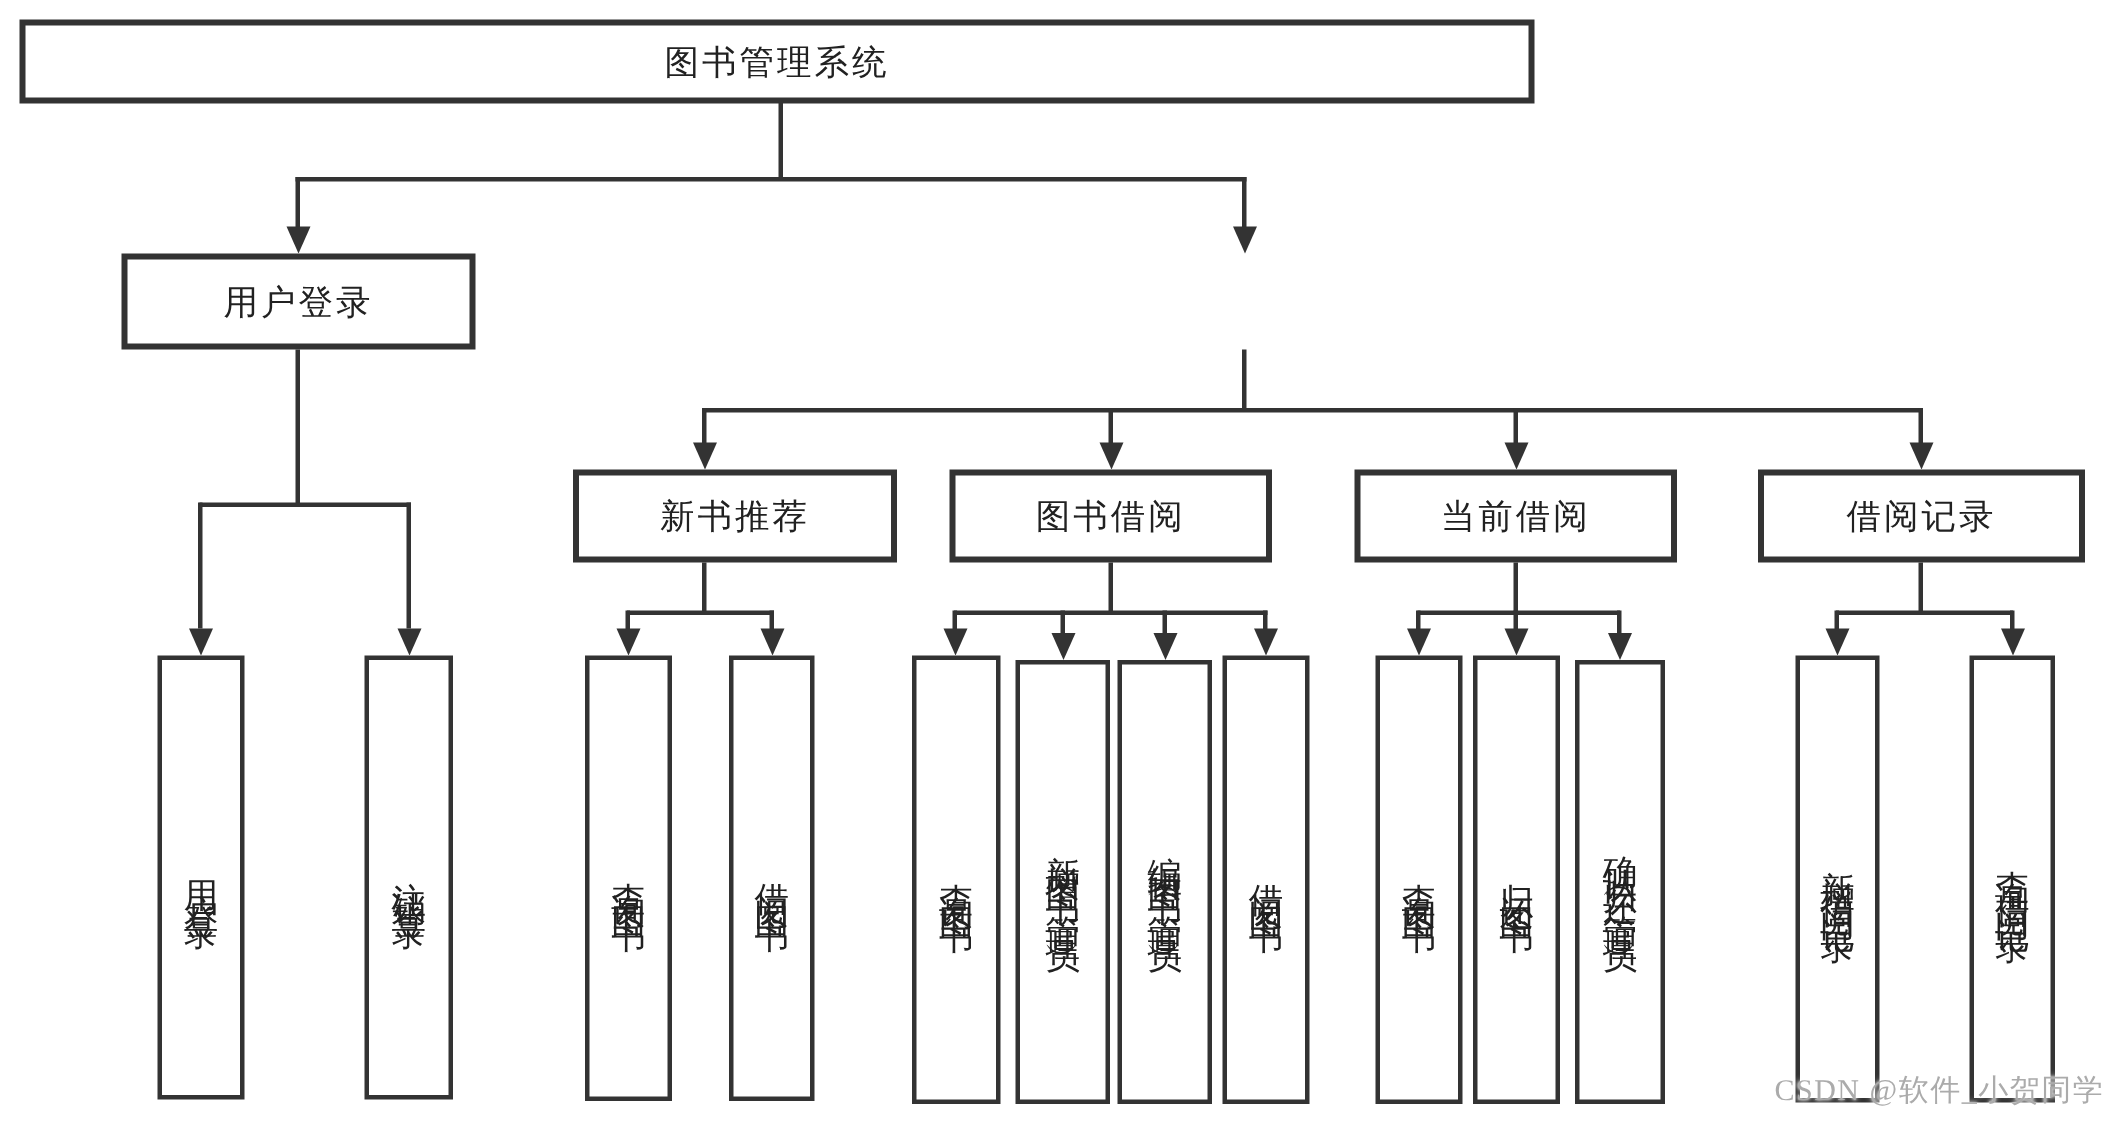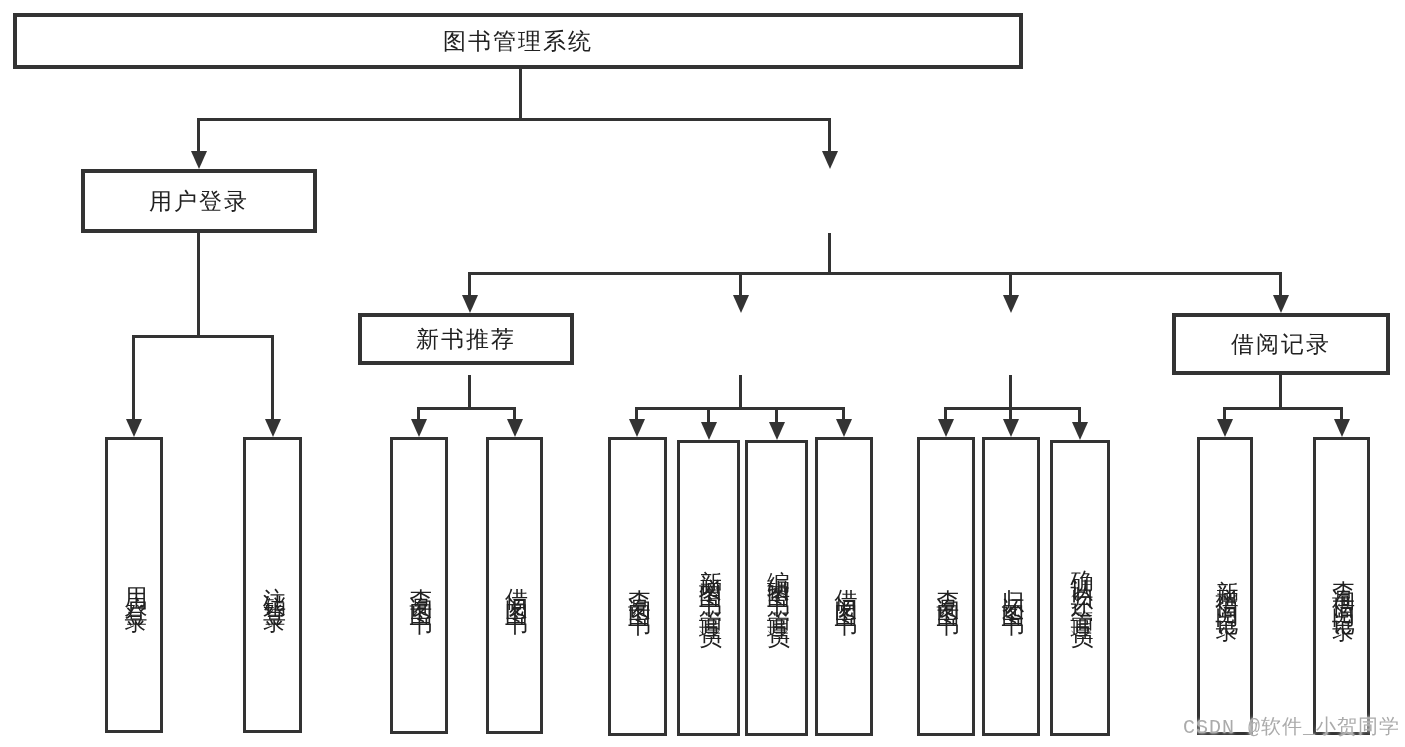--- a/index.html
+++ b/index.html
@@ -1,21 +1,21 @@
 <!DOCTYPE html>
 <html><head>
 <meta charset="utf-8">
 <style>
   html, body { margin: 0; padding: 0; background: #ffffff; }
   #canvas {
     position: relative;
     width: 1405px;
     height: 747px;
     background: #ffffff;
-    font-family: Liberation Mono, monospace;
+    font-family: Liberation Serif, serif;
     overflow: hidden;
   }
   .box {
     position: absolute;
     box-sizing: border-box;
     border: 4px solid #333333;
     background: #ffffff;
     display: flex;
     align-items: center;
     justify-content: center;
@@ -81,21 +81,23 @@
   <div class="hline" style="left:469px;top:272px;width:813px;height:3px"></div>
   <div class="vline" style="left:468px;top:272px;width:3px;height:24px"></div>
   <div class="ahead" style="left:462px;top:295px"></div>
   <div class="vline" style="left:739px;top:272px;width:3px;height:24px"></div>
   <div class="ahead" style="left:733px;top:295px"></div>
   <div class="vline" style="left:1009px;top:272px;width:3px;height:24px"></div>
   <div class="ahead" style="left:1003px;top:295px"></div>
   <div class="vline" style="left:1279px;top:272px;width:3px;height:24px"></div>
   <div class="ahead" style="left:1273px;top:295px"></div>
 
-  <div class="box" style="left:358px;top:313px;width:216px;height:52px">新书推荐</div>
+  <div class="box" style="left:382px;top:313px;width:216px;height:62px">新书推荐</div>
+  <div class="box" style="left:633px;top:313px;width:215px;height:62px">图书借阅</div>
+  <div class="box" style="left:903px;top:313px;width:215px;height:62px">当前借阅</div>
   <div class="box" style="left:1172px;top:313px;width:218px;height:62px">借阅记录</div>
 
   <div class="vline" style="left:468px;top:375px;width:3px;height:34px"></div>
   <div class="hline" style="left:418px;top:407px;width:98px;height:3px"></div>
   <div class="vline" style="left:417px;top:407px;width:3px;height:14px"></div>
   <div class="ahead" style="left:411px;top:419px"></div>
   <div class="vline" style="left:513px;top:407px;width:3px;height:14px"></div>
   <div class="ahead" style="left:507px;top:419px"></div>
 
   <div class="vline" style="left:739px;top:375px;width:3px;height:34px"></div>

